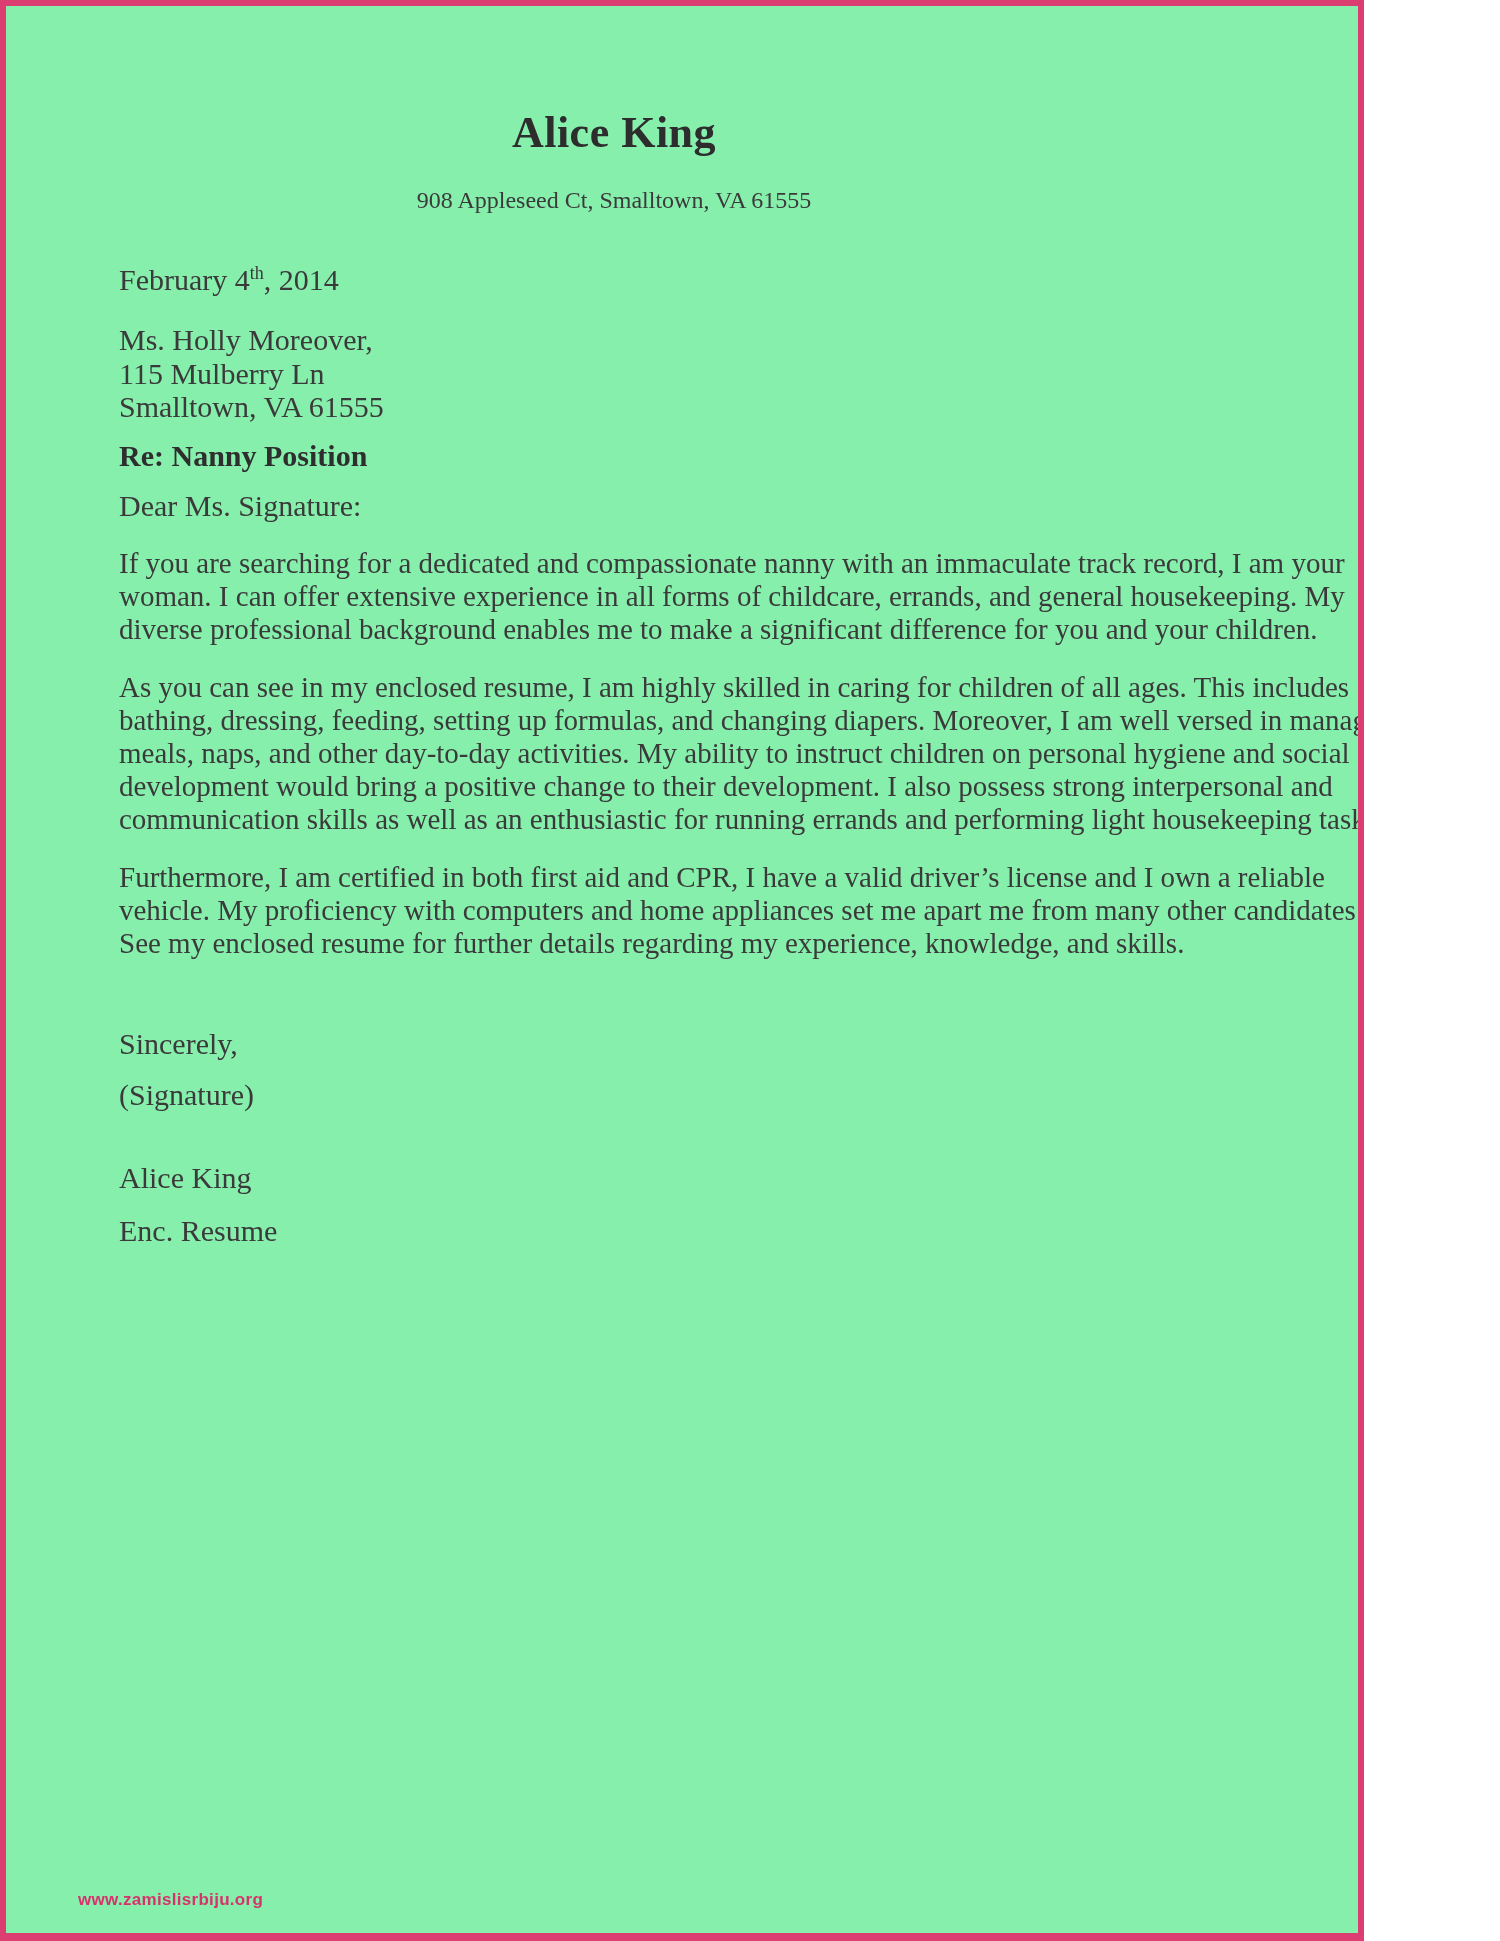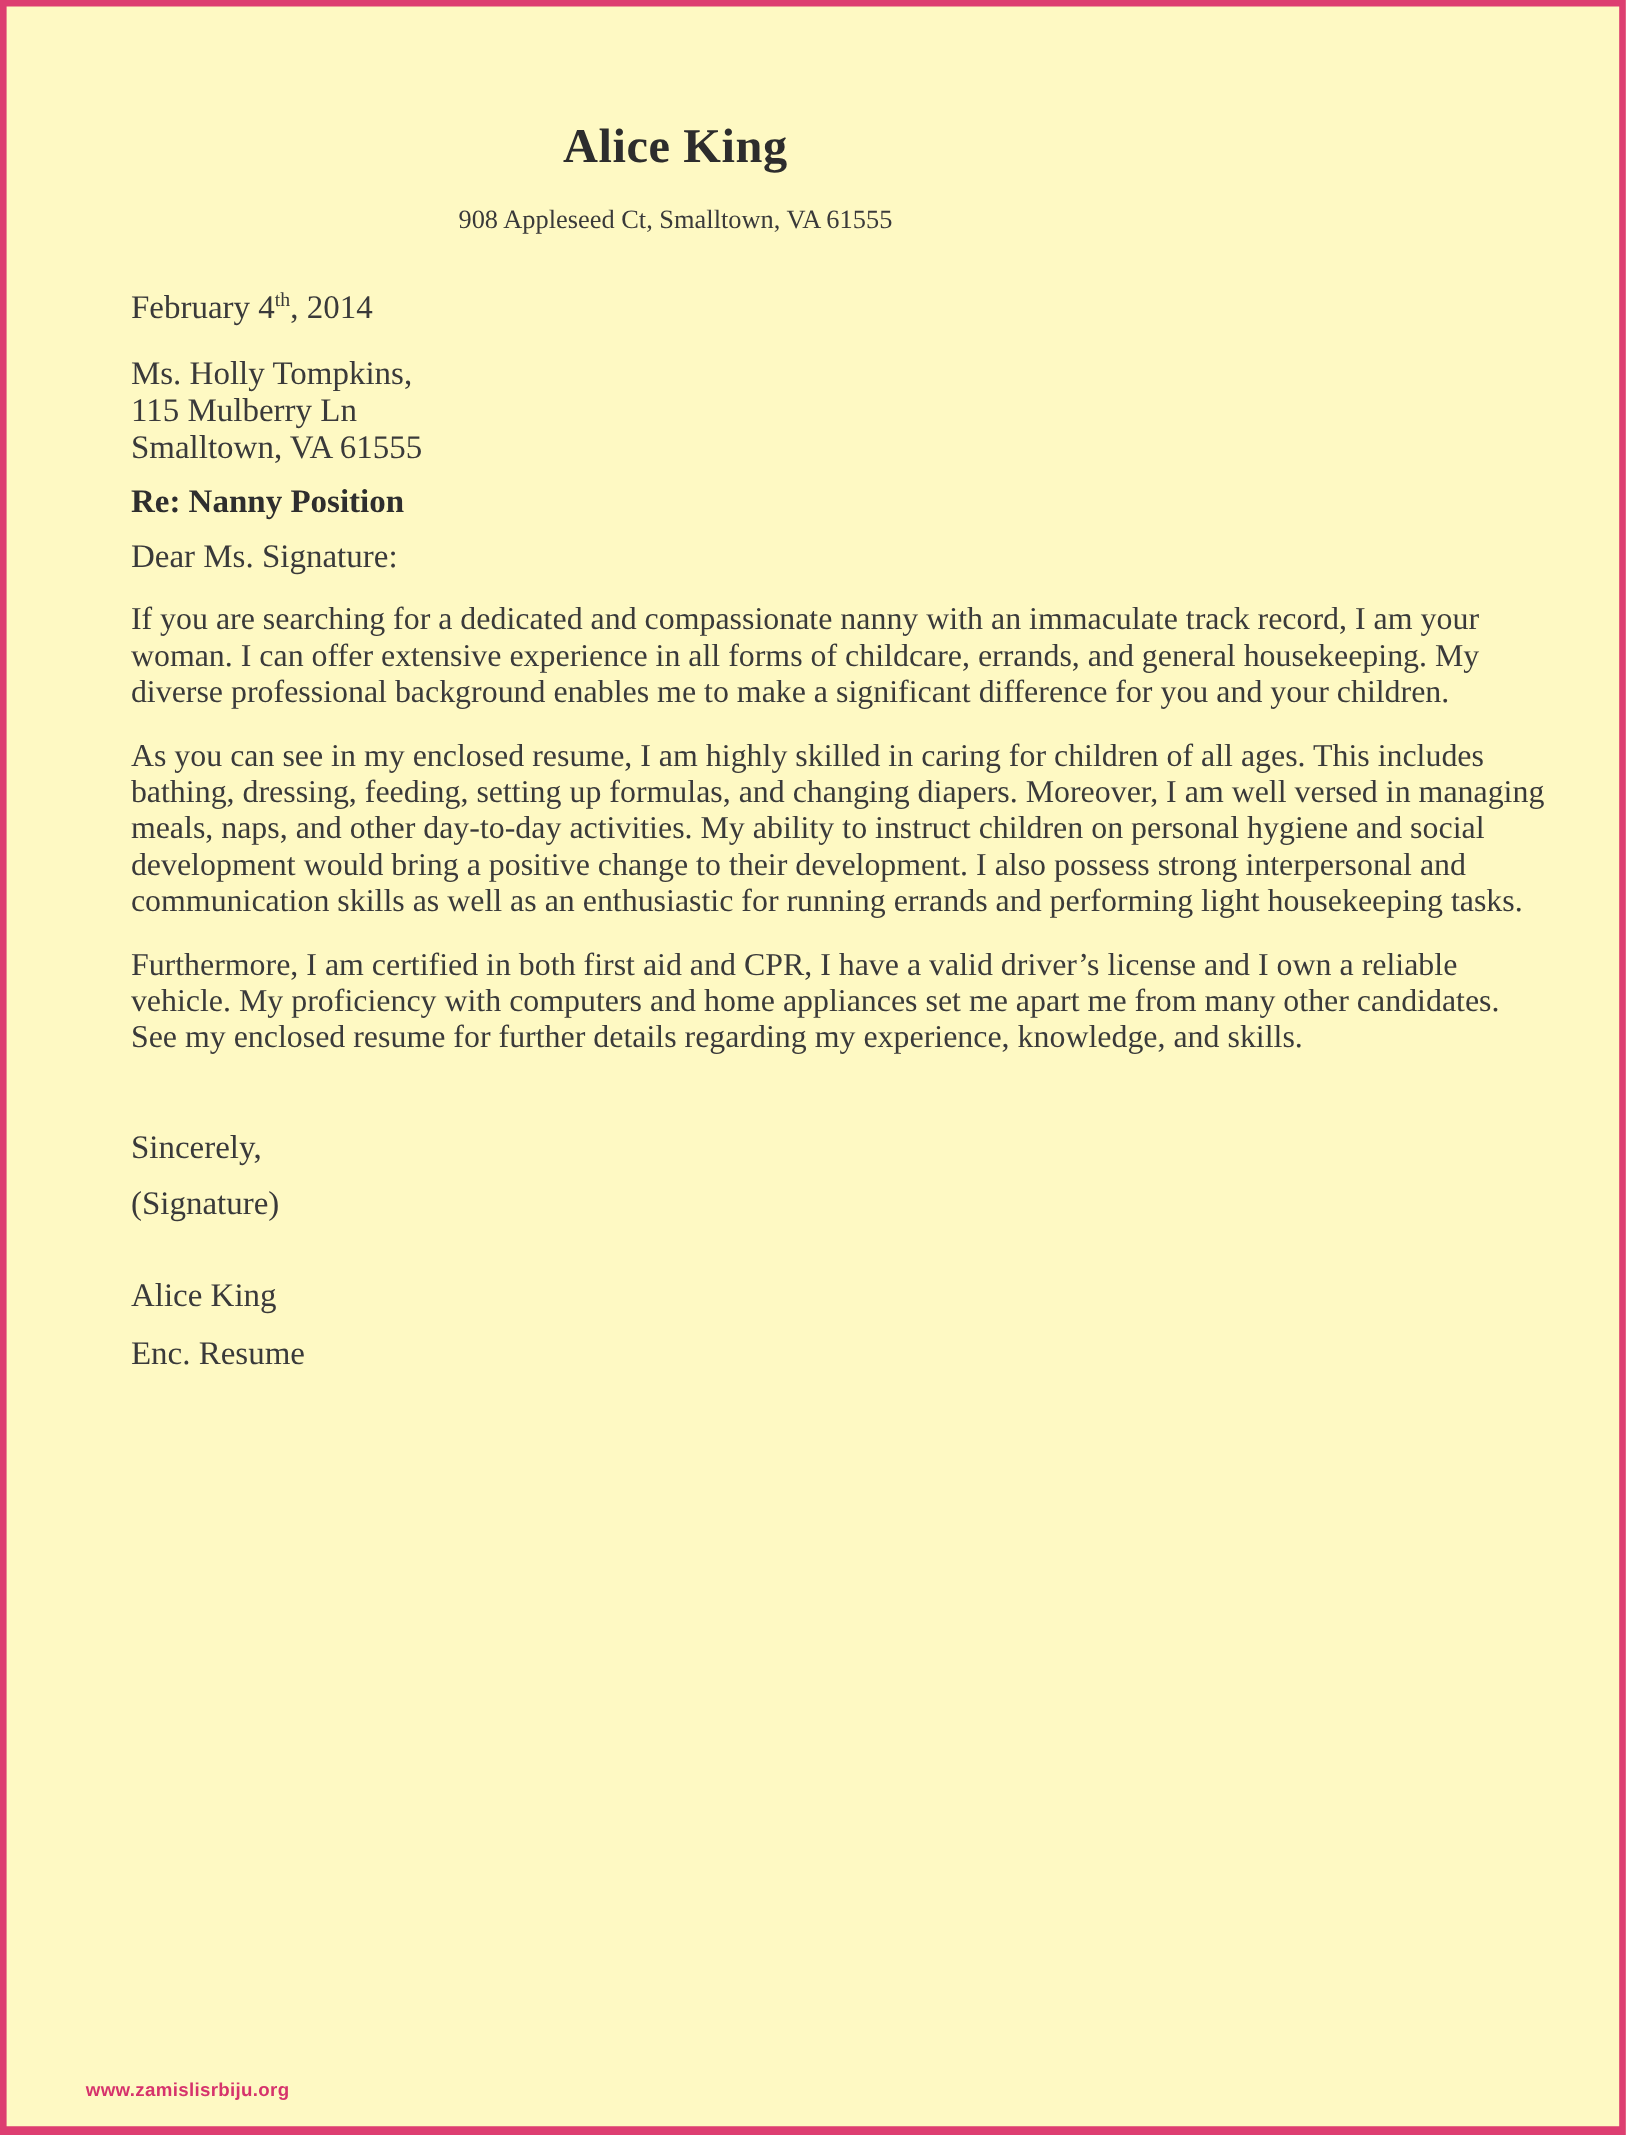--- a/index.html
+++ b/index.html
@@ -2,24 +2,24 @@
 <html><head>
 <meta charset="utf-8">
 <style>
   html, body {
     margin: 0;
     padding: 0;
     background: #ffffff;
   }
   .page {
     position: relative;
-    width: 1478px;
+    width: 1364px;
     height: 1941px;
     box-sizing: border-box;
-    background: #fef9c3;
+    background: #86efac;
     border: 6px solid #dd3e71;
     border-bottom-width: 8px;
     font-family: "Liberation Serif", "DejaVu Serif", serif;
     color: #3a3a3a;
     overflow: hidden;
   }
   .content {
     padding-left: 113px;
     padding-right: 100px;
     box-sizing: border-box;
@@ -113,21 +113,21 @@
   <div class="content">
 
     <header class="letter-header">
       <h1 class="sender-name">Alice King</h1>
       <p class="sender-address">908 Appleseed Ct, Smalltown, VA 61555</p>
     </header>
 
     <div class="date-line"><span>February 4</span><sup>th</sup><span>, 2014</span></div>
 
     <div class="recipient">
-      <p>Ms. Holly Tompkins,</p>
+      <p>Ms. Holly Moreover,</p>
       <p>115 Mulberry Ln</p>
       <p>Smalltown, VA 61555</p>
     </div>
 
     <p class="subject">Re: Nanny Position</p>
 
     <p class="salutation">Dear Ms. Signature:</p>
 
     <p class="para first">If you are searching for a dedicated and compassionate nanny with an immaculate track record, I am your woman. I can offer extensive experience in all forms of childcare, errands, and general housekeeping. My diverse professional background enables me to make a significant difference for you and your children.</p>
     <p class="para">As you can see in my enclosed resume, I am highly skilled in caring for children of all ages. This includes bathing, dressing, feeding, setting up formulas, and changing diapers. Moreover, I am well versed in managing meals, naps, and other day-to-day activities. My ability to instruct children on personal hygiene and social development would bring a positive change to their development. I also possess strong interpersonal and communication skills as well as an enthusiastic for running errands and performing light housekeeping tasks.</p>

